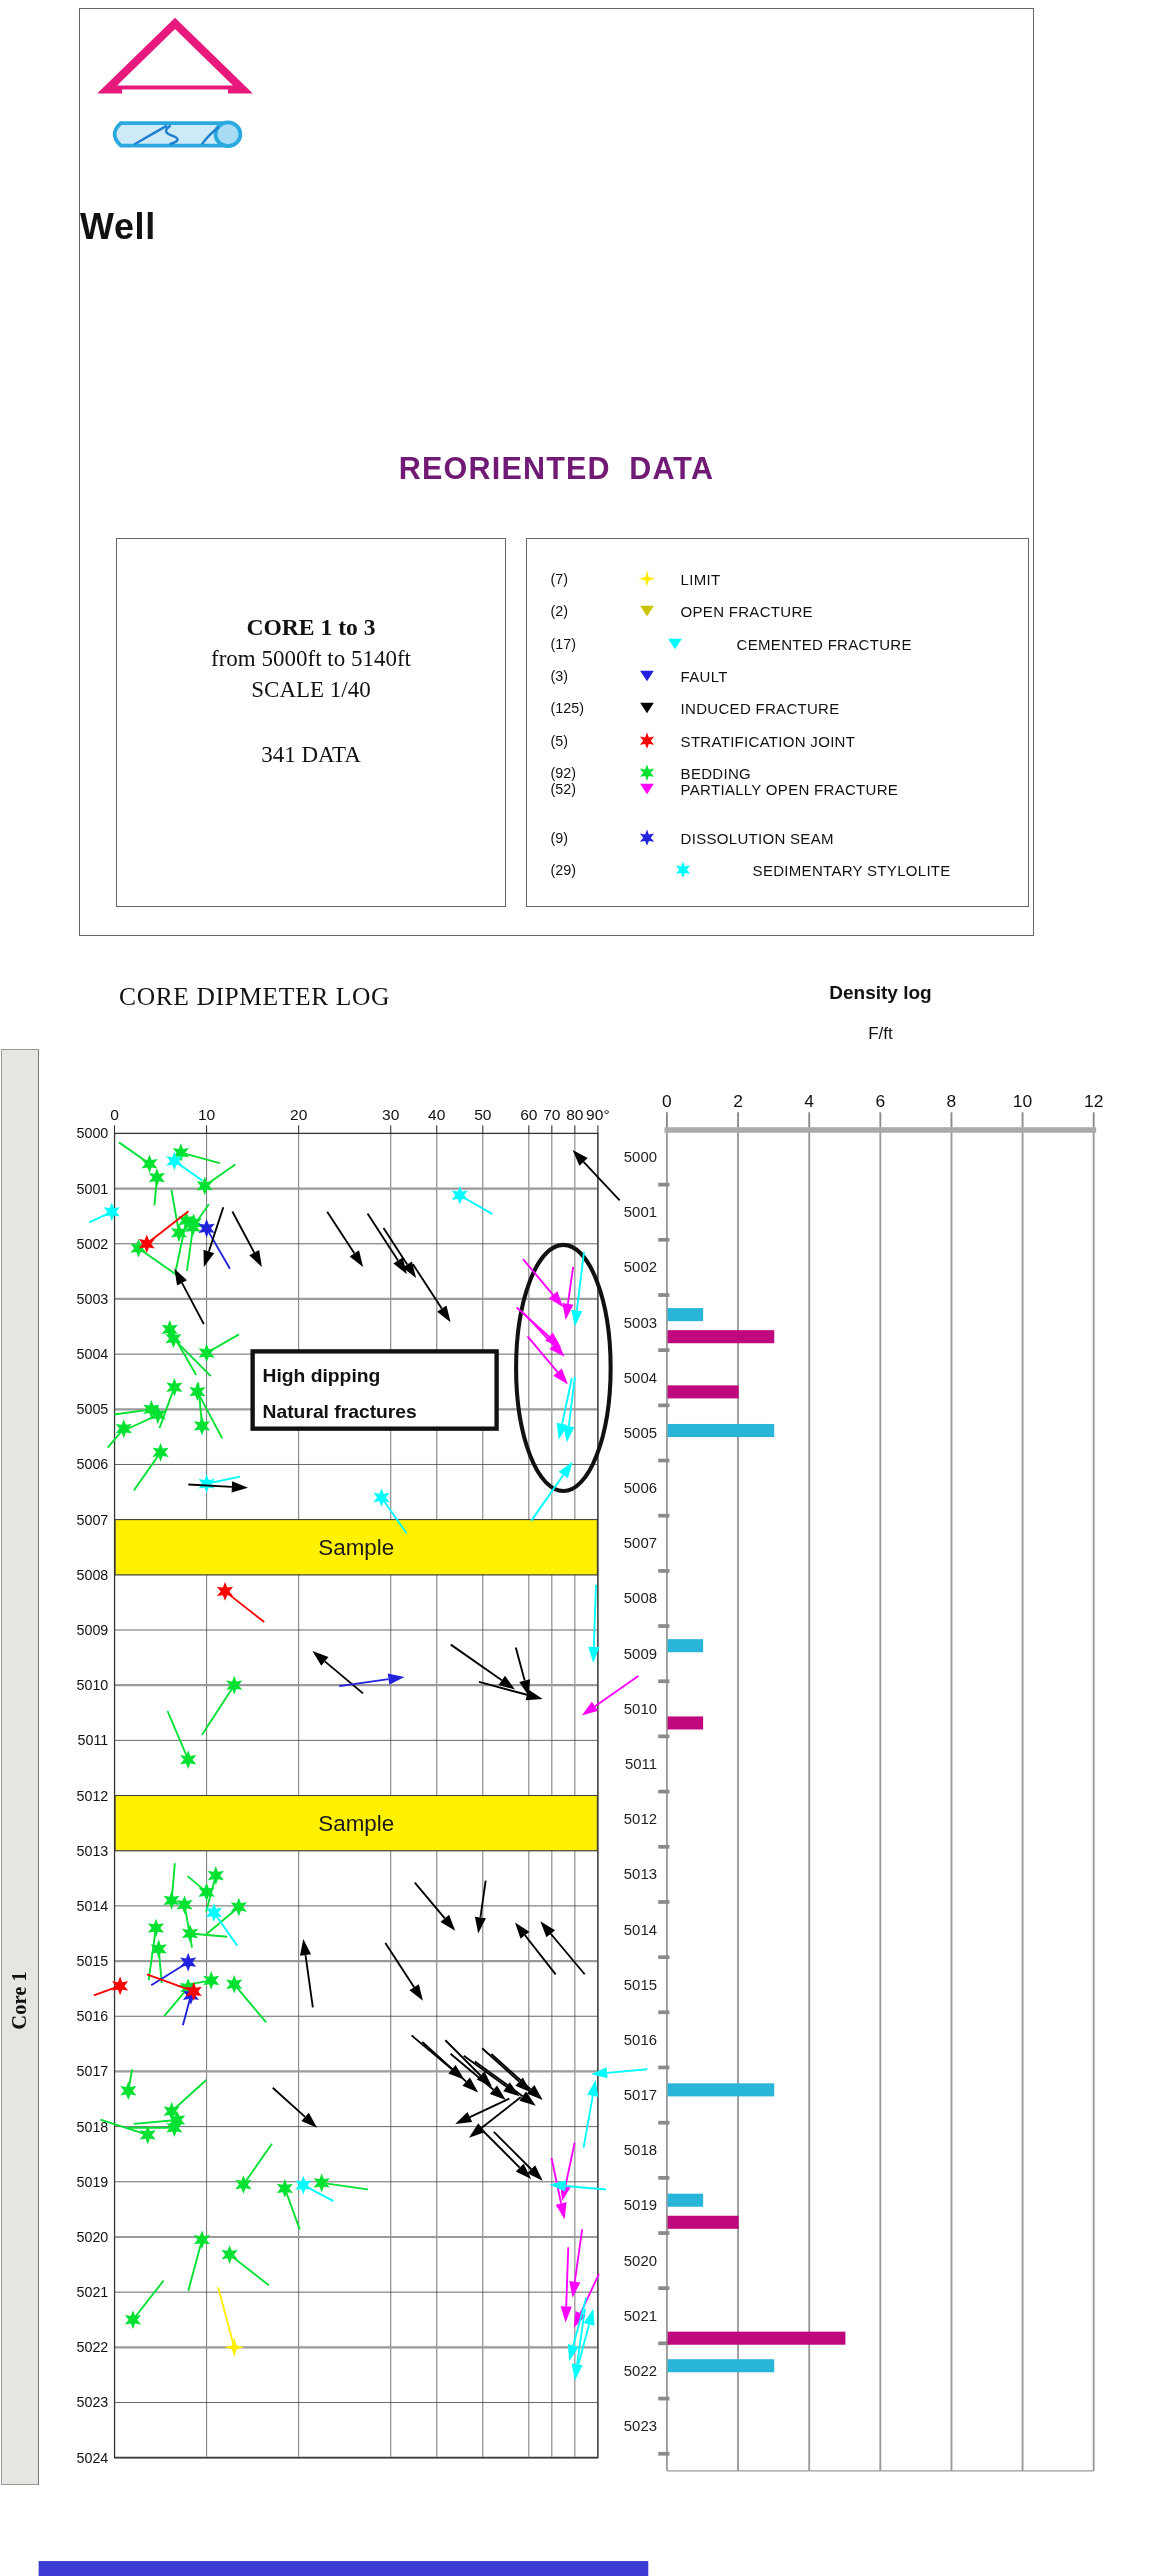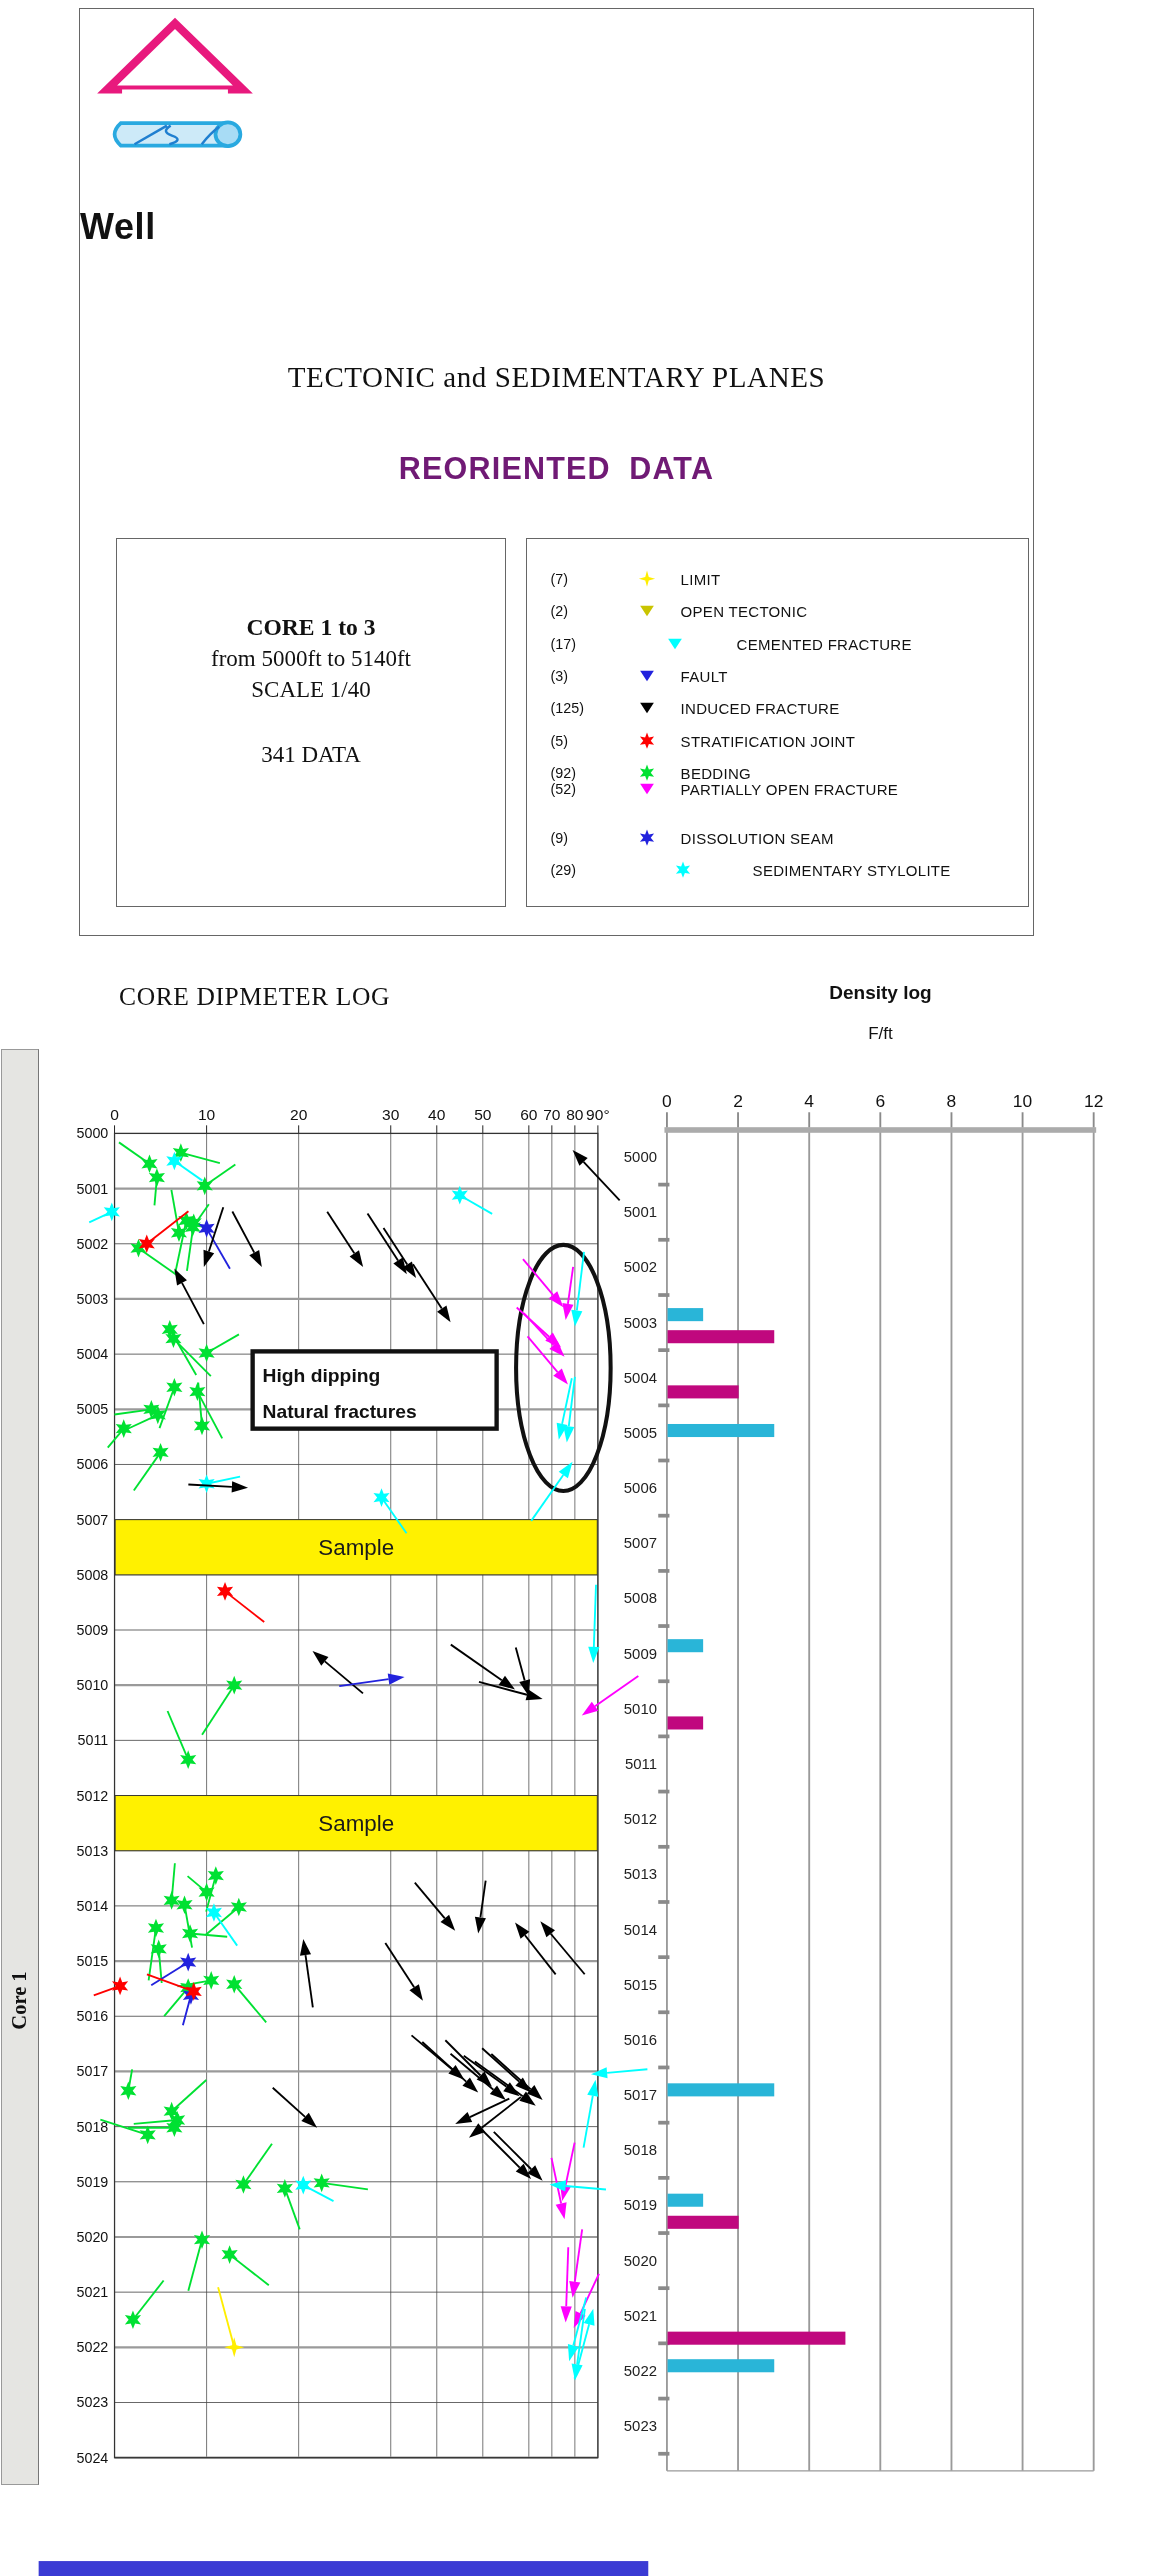--- a/index.html
+++ b/index.html
@@ -50,21 +50,20 @@
         <rect x="40" y="118" width="170" height="14" fill="#ffffff"></rect>
         <text x="125" y="162" text-anchor="middle" class="logo-text"></text>
         <g>
           <path d="M38 172 Q18 190 38 208 L210 208 L210 172 Z" fill="#cdeaf8" stroke="#29a9e0" stroke-width="6"></path>
           <ellipse cx="210" cy="190" rx="20" ry="19" fill="#a8dcf5" stroke="#29a9e0" stroke-width="6"></ellipse>
           <path d="M60 206 L112 176 M118 176 q-16 10 2 16 q 20 7 -4 14 M168 206 q14-18 28-28" fill="none" stroke="#1f7fd0" stroke-width="4"></path>
         </g>
       </svg>
     </div>
     <div class="well-title">Well</div>
-    <div class="subtitle">TECTONIC and SEDIMENTARY PLANES</div>
     <div class="reoriented">REORIENTED  DATA</div>
 
     <div class="core-info">
       <div class="ci-title">CORE 1 to 3</div>
       <div class="ci-line">from 5000ft to 5140ft</div>
       <div class="ci-line">SCALE 1/40</div>
       <div class="ci-data">341 DATA</div>
     </div>
 
     <div class="legend-box" id="legend-box">
@@ -73,21 +72,21 @@
           <span class="legend-sym"><svg width="20" height="20" viewBox="0 0 32 32">
               <polygon points="16.0,4.0 13.2,14.2 3.0,17.0 13.2,19.8 16.0,30.0 18.8,19.8 29.0,17.0 18.8,14.2" fill="#ffee00"></polygon>
             </svg></span>
           <span class="legend-label">LIMIT</span>
         </div>
         <div class="legend-row" style="top: 62px;">
           <span class="legend-count">(2)</span>
           <span class="legend-sym"><svg width="20" height="20" viewBox="0 0 32 32">
               <polygon points="5,9 27,9 16,26" fill="#c9c400"></polygon>
             </svg></span>
-          <span class="legend-label">OPEN TECTONIC</span>
+          <span class="legend-label">OPEN FRACTURE</span>
         </div>
         <div class="legend-row" style="top: 95px; gap: 28px;">
           <span class="legend-count">(17)</span>
           <span class="legend-sym"><svg width="20" height="20" viewBox="0 0 32 32">
               <polygon points="5,9 27,9 16,26" fill="#00ffff"></polygon>
             </svg></span>
           <span class="legend-label">CEMENTED FRACTURE</span>
         </div>
         <div class="legend-row" style="top: 127px;">
           <span class="legend-count">(3)</span>

